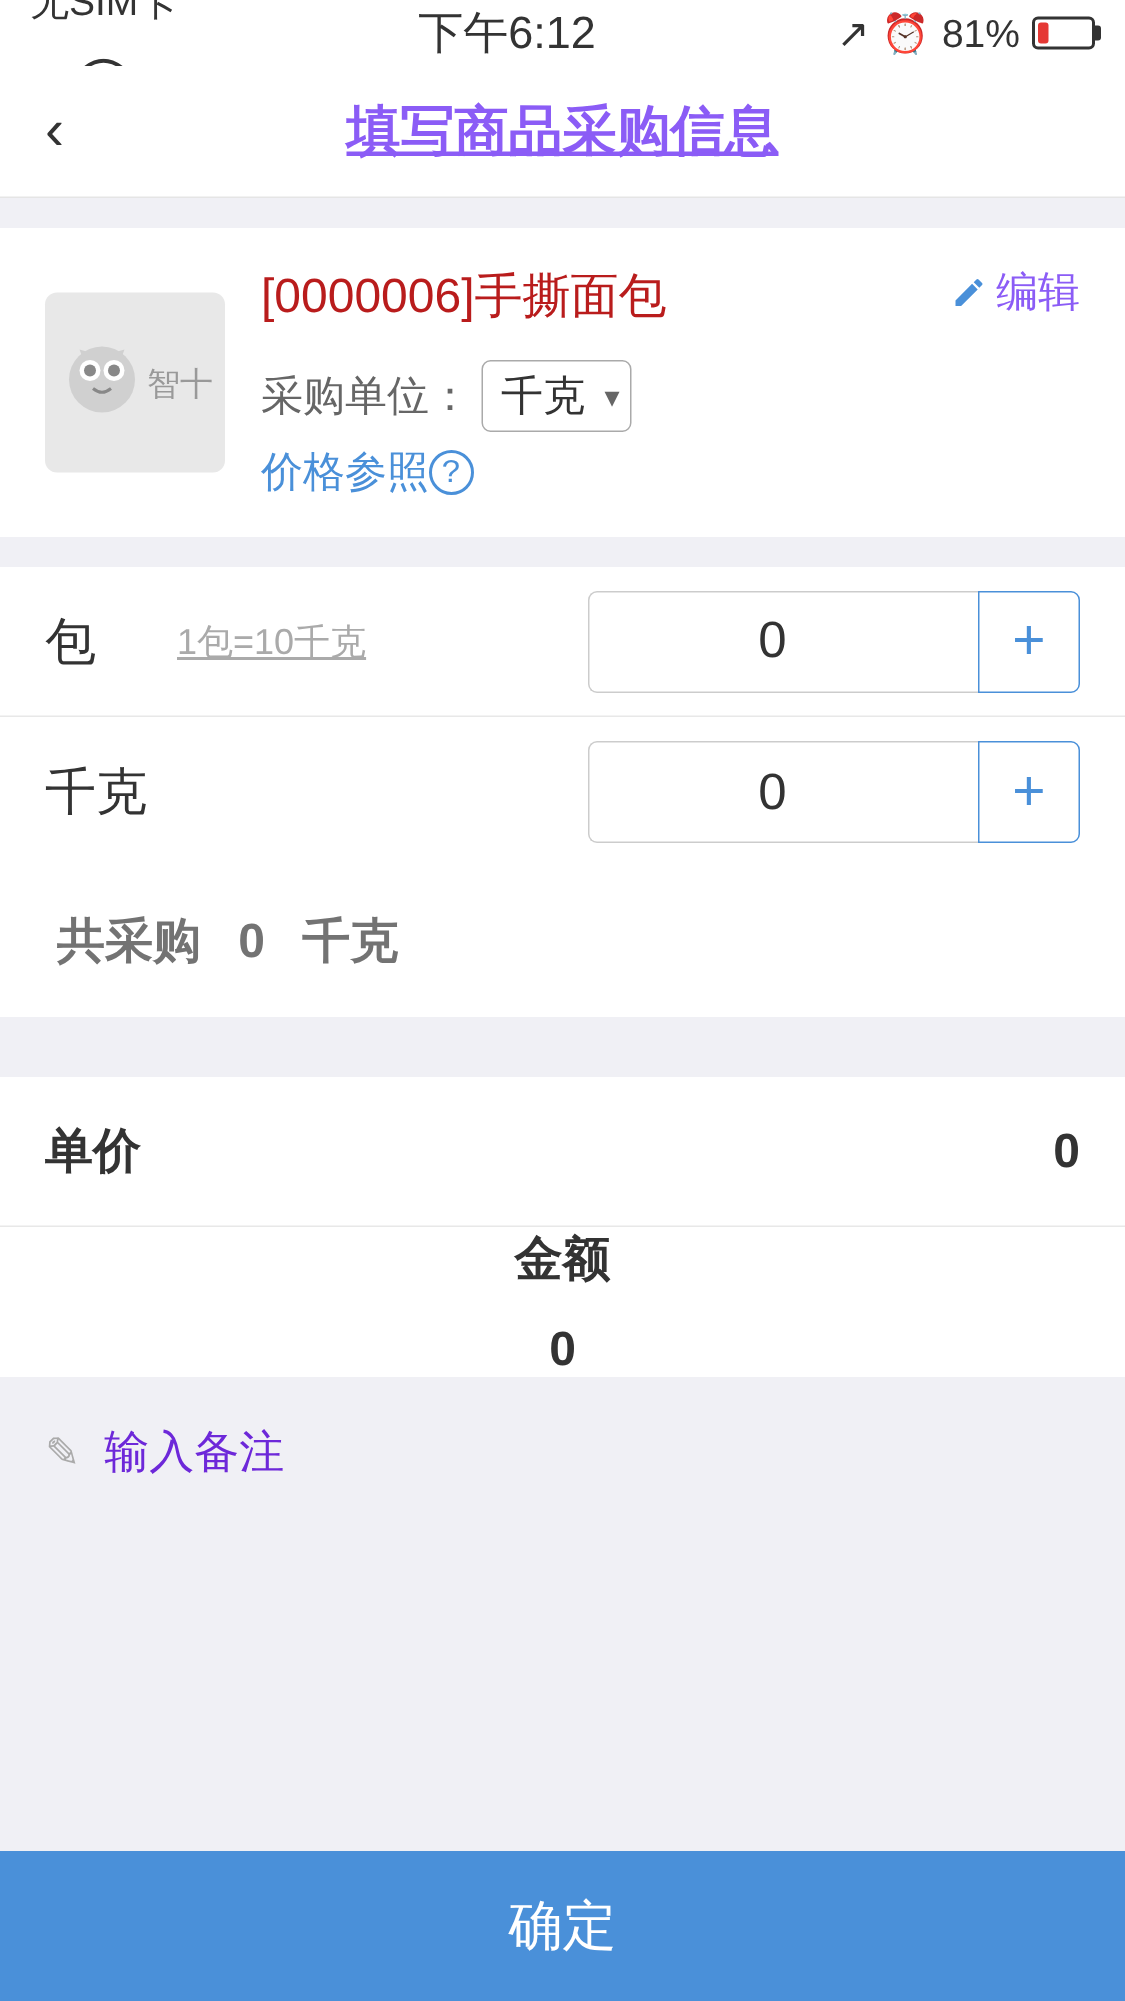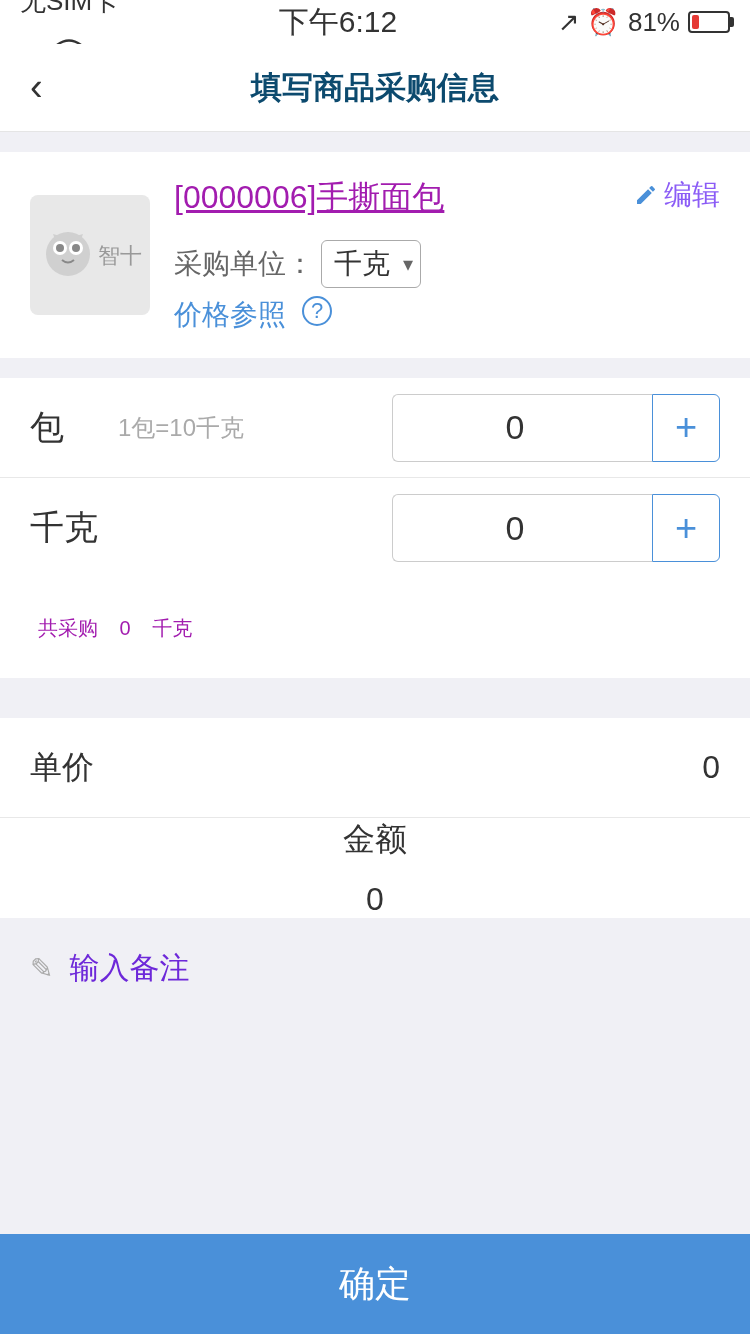--- a/index.html
+++ b/index.html
@@ -86,23 +86,24 @@
       border-bottom: 1px solid #e5e5e5;
     }
     .nav-back {
       position: absolute;
       left: 30px;
       font-size: 38px;
       color: #333;
       cursor: pointer;
     }
     .nav-title {
-      font-size: 31px;
+      font-size: 36px;
       font-weight: 600;
-      color: #0c4a6e;
+      color: #8b5cf6;
+      text-decoration: underline;
     }
 
     
     .product-card {
       background: #fff;
       margin-top: 20px;
       padding: 24px 30px;
       display: flex;
       align-items: center;
       gap: 24px;
@@ -129,23 +130,22 @@
     .owl-icon {
       font-size: 44px;
       line-height: 1;
       color: #bbb;
     }
     .product-info {
       flex: 1;
     }
     .product-name {
       font-size: 32px;
-      color: #a21caf;
+      color: #b91c1c;
       margin-bottom: 20px;
-      text-decoration: underline;
     }
     .product-unit-row {
       display: flex;
       align-items: center;
       gap: 7px;
     }
     .unit-label {
       font-size: 28px;
       color: #666;
     }
@@ -176,23 +176,24 @@
       display: flex;
       align-items: center;
       gap: 6px;
       cursor: pointer;
     }
     .price-ref {
       margin-top: 8px;
       color: #4a90d9;
       font-size: 28px;
       display: flex;
-      align-items: flex-start;
-      gap: 16px;
+      align-items: center;
+      gap: 0;
       cursor: pointer;
+      font-family: Liberation Mono, monospace;
     }
     .price-ref-question {
       width: 30px;
       height: 30px;
       border: 2px solid #4a90d9;
       border-radius: 50%;
       display: flex;
       align-items: center;
       justify-content: center;
       font-size: 22px;
@@ -221,20 +222,21 @@
     }
     .input-row-label {
       font-size: 34px;
       color: #333;
       min-width: 80px;
     }
     .input-row-sublabel {
       font-size: 24px;
       color: #aaa;
       margin-left: 8px;
+      text-decoration: underline;
     }
     .input-row-right {
       margin-left: auto;
       display: flex;
       align-items: center;
       gap: 0;
     }
     .number-input {
       width: 260px;
       height: 68px;
@@ -265,40 +267,42 @@
     
     .summary-row {
       background: #fff;
       display: flex;
       align-items: center;
       justify-content: space-between;
       padding: 0 30px;
       height: 100px;
     }
     .summary-text {
-      font-size: 20px;
-      color: #a21caf;
+      font-size: 32px;
+      color: #737373;
+      font-weight: bold;
     }
     .summary-text span {
       margin: 0 8px;
     }
     .batch-btn {
       border: 1px solid #333;
       border-radius: 6px;
       padding: 10px 28px;
       font-size: 30px;
       color: #333;
       background: #fff;
       cursor: pointer;
     }
 
     
     .price-section {
       background: #fff;
       margin-top: 20px;
+      font-weight: bold;
     }
     .price-row {
       display: flex;
       align-items: center;
       justify-content: space-between;
       padding: 0 30px;
       height: 100px;
       border-bottom: 1px solid #e8e8e8;
     }
     .price-row:last-child {

